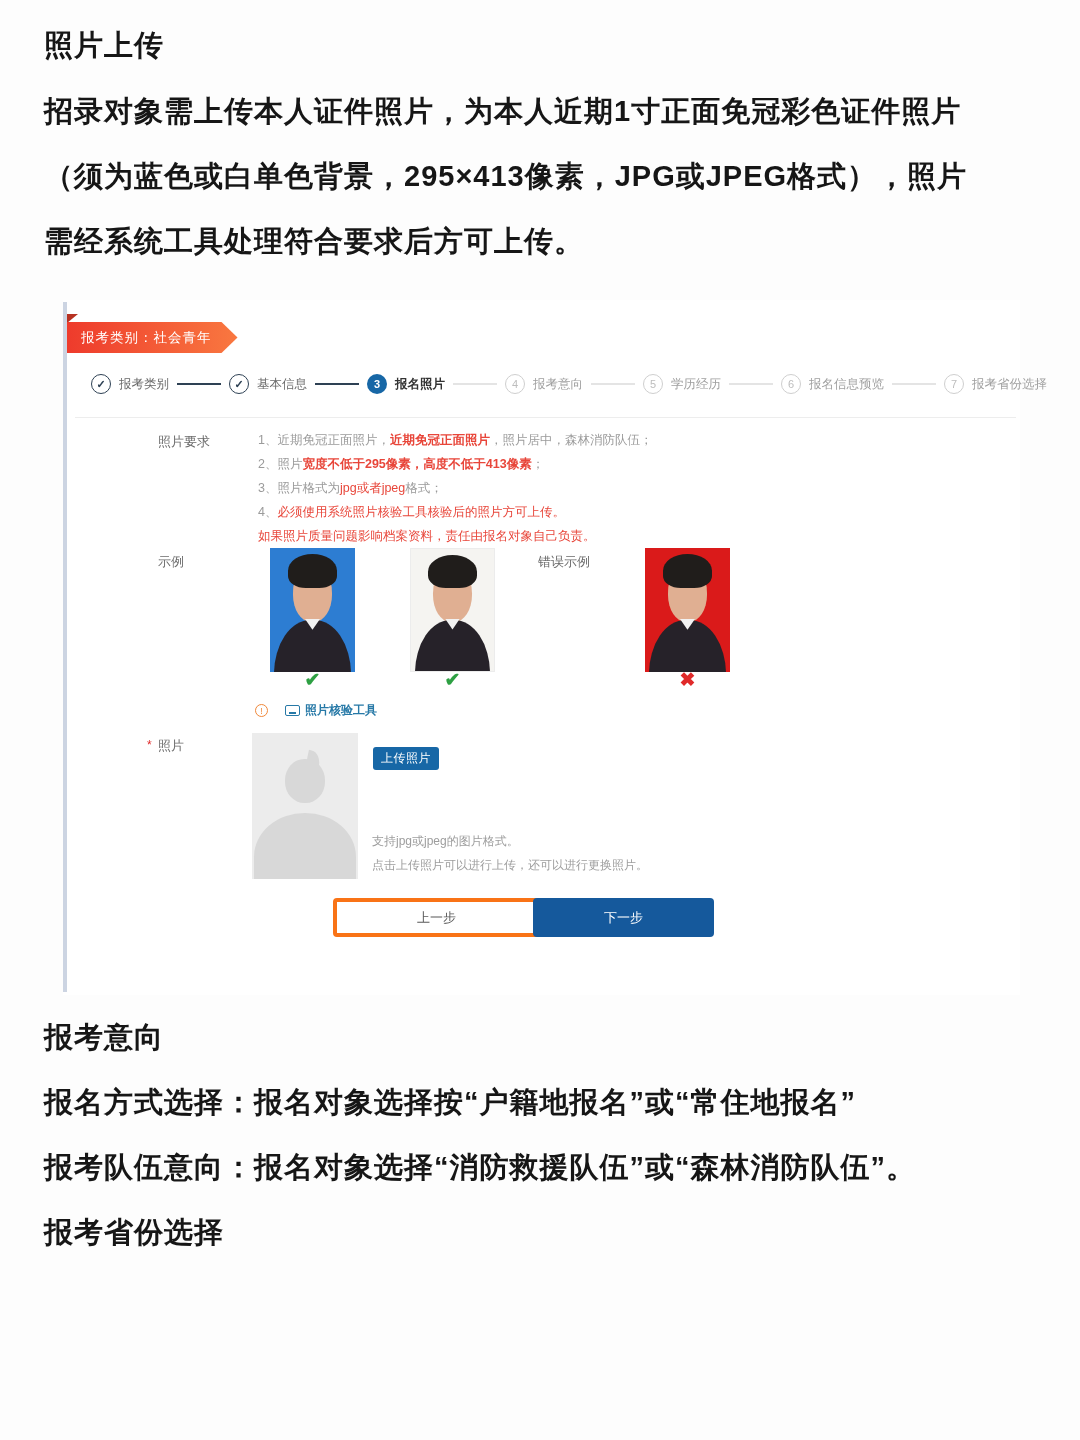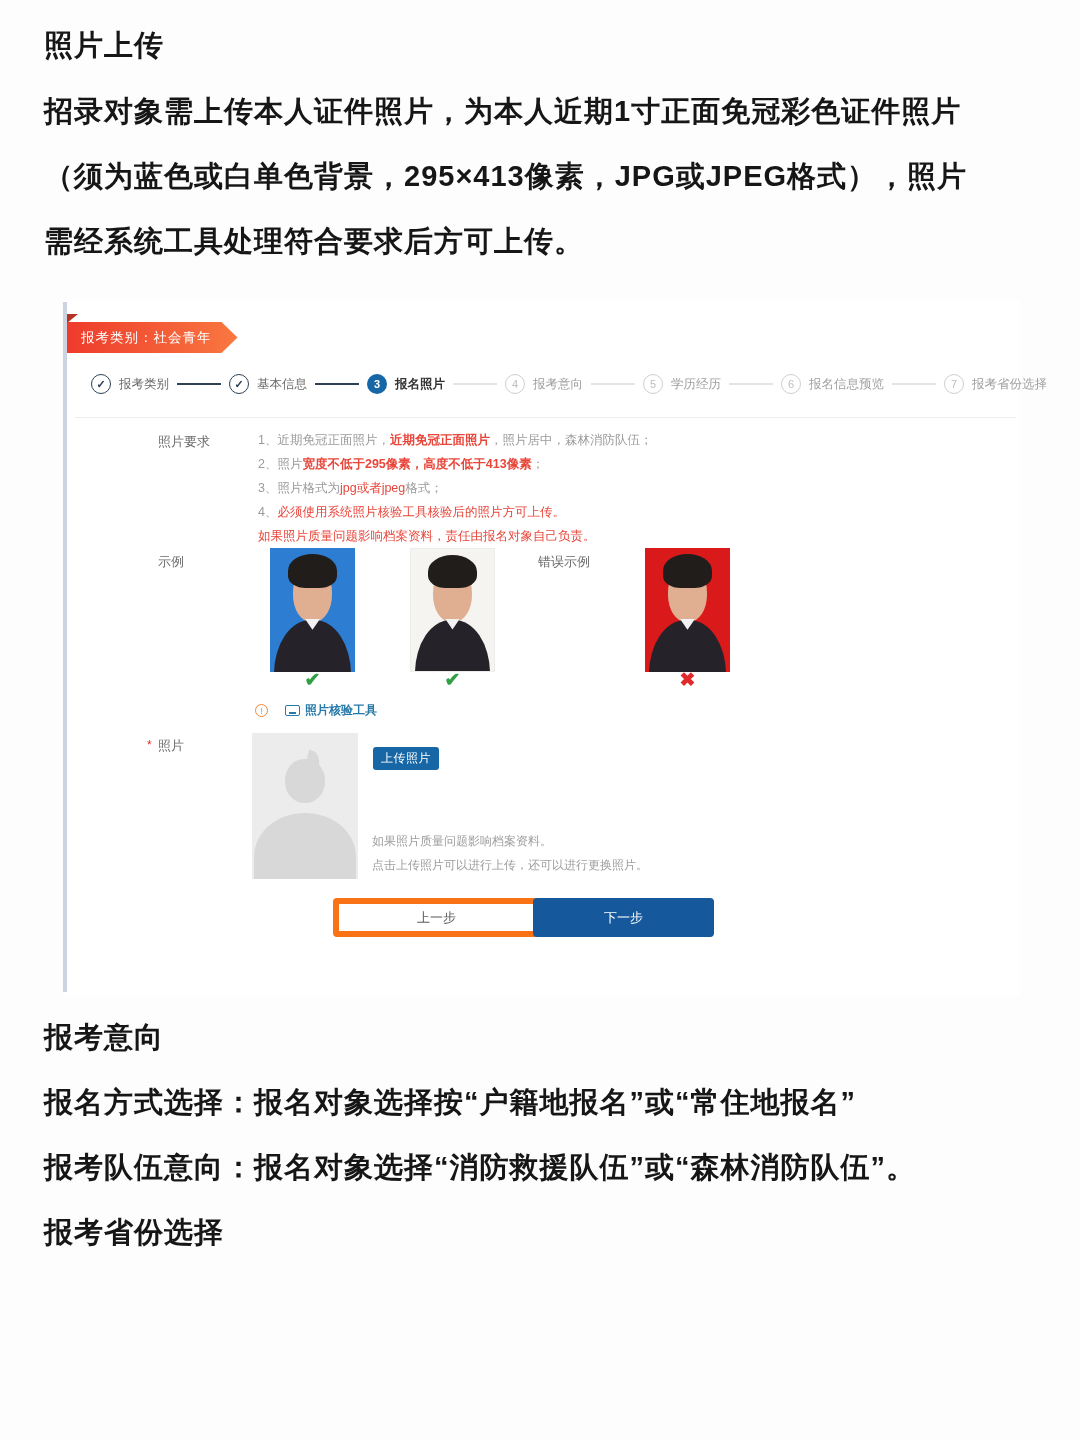--- a/index.html
+++ b/index.html
@@ -92,21 +92,21 @@
   .av-tuft{position:absolute;top:12%;left:52%;width:12%;height:12%;background:#d8d8d8;border-radius:0 80% 0 60%;transform:rotate(12deg);}
   .av-body{position:absolute;top:55%;left:2%;width:96%;height:60%;background:#d8d8d8;border-radius:50% 50% 0 0;}
   .upload-btn{
     position:absolute;left:310px;top:447px;width:66px;height:23px;background:#1767a6;color:#fff;
     font-size:12px;border:none;border-radius:3px;display:flex;align-items:center;justify-content:center;
     cursor:pointer;letter-spacing:0.5px;
   }
   .hint{position:absolute;left:309px;font-size:12px;color:#9d9d9d;white-space:nowrap;}
   
   .btn-prev{
-    position:absolute;left:270px;top:598px;width:207px;height:39px;background:#fff;border:6px solid #f97316;
+    position:absolute;left:270px;top:598px;width:207px;height:39px;background:#fff;border:4px solid #f97316;
     border-radius:4px;color:#5a5a5a;font-size:13px;display:flex;align-items:center;justify-content:center;cursor:pointer;
   }
   .btn-next{
     position:absolute;left:470px;top:598px;width:181px;height:39px;background:#15599c;border:none;
     border-radius:4px;color:#fff;font-size:13px;display:flex;align-items:center;justify-content:center;cursor:pointer;
   }
 </style>
 </head>
 <body>
 
@@ -210,21 +210,21 @@
   <span class="req-star">*</span>
   <div class="sec-label" style="left:95px;top:437px;">照片</div>
 
   <div class="avatar">
     <div class="av-head"></div>
     <div class="av-tuft"></div>
     <div class="av-body"></div>
   </div>
 
   <button class="upload-btn">上传照片</button>
-  <div class="hint" style="top:533px;">如果照片质量问题影响档案资料。</div>
+  <div class="hint" style="top:533px;">支持jpg或jpeg的图片格式。</div>
   <div class="hint" style="top:557px;font-family:Liberation Serif, serif;">点击上传照片可以进行上传，还可以进行更换照片。</div>
 
   <button class="btn-prev">上一步</button>
   <button class="btn-next">下一步</button>
 </div>
 
 <div class="doc-heading" style="top:1018px;">报考意向</div>
 <div class="doc-line" style="top:1083px;">报名方式选择：报名对象选择按“户籍地报名”或“常住地报名”</div>
 <div class="doc-line" style="top:1148px;">报考队伍意向：报名对象选择“消防救援队伍”或“森林消防队伍”。</div>
 <div class="doc-line" style="top:1213px;">报考省份选择</div>

